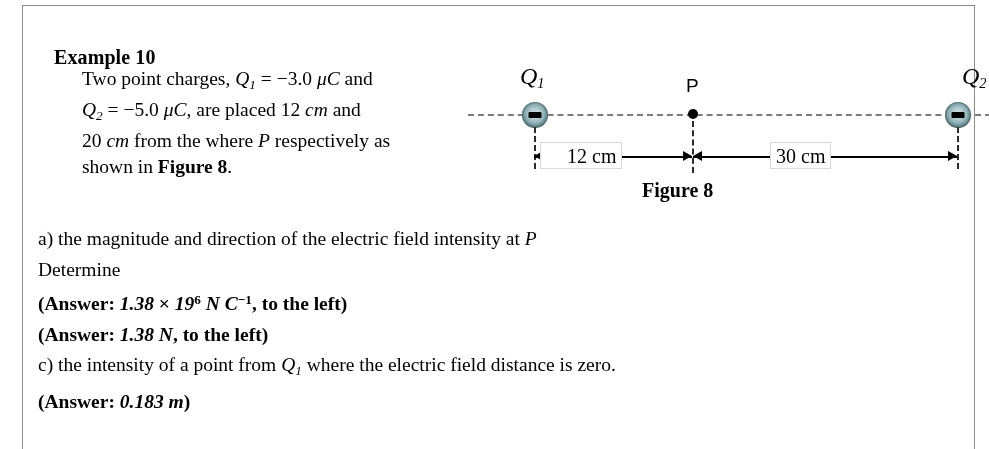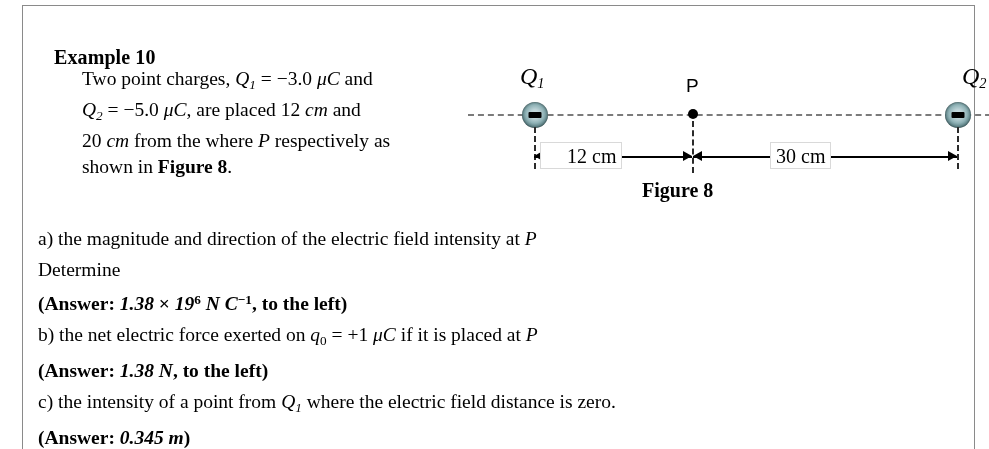--- a/index.html
+++ b/index.html
@@ -244,27 +244,26 @@
     </div>
 
     <div class="determine-block">
 
       <span class="ln"><span>a) the magnitude and direction of the electric field intensity at </span><span class="mi">P</span></span>
 
       <span class="ln">Determine</span>
 
       <span class="ln ans"><span>(Answer: </span><span class="mb">1.38</span><span> × </span><span class="nb"><span class="mb">19</span><span class="sup">6</span></span><span>&nbsp;</span><span class="mb">N</span><span>&nbsp;</span><span class="nb"><span class="mb">C</span><span class="sup">−1</span></span><span>, to the left)</span></span>
 
-      <span class="ln"><span>b) the net electric force exerted on </span><span class="mi"><span>q</span><span class="subn">0</span></span><span> = +1 </span><span class="mi">μC</span><span> if it is placed at </span><span class="mi">P</span></span>
 
       <span class="ln ans"><span>(Answer: </span><span class="mb">1.38</span><span>&nbsp;</span><span class="mb">N</span><span>, to the left)</span></span>
 
       <span class="ln"><span>c) the intensity of a point from </span><span class="mi"><span>Q</span><span class="sub">1</span></span><span> where the electric field distance is zero.</span></span>
 
-      <span class="ln ans"><span>(Answer: </span><span class="mb">0.345</span><span>&nbsp;</span><span class="mb">m</span><span>)</span></span>
+      <span class="ln ans"><span>(Answer: </span><span class="mb">0.183</span><span>&nbsp;</span><span class="mb">m</span><span>)</span></span>
 
     </div>
 
     <div class="figure">
 
       <div class="axis-line"></div>
 
       <div class="charge-label q1"><span>Q</span><span class="sub">1</span></div>
       <div class="charge q1"></div>
 

